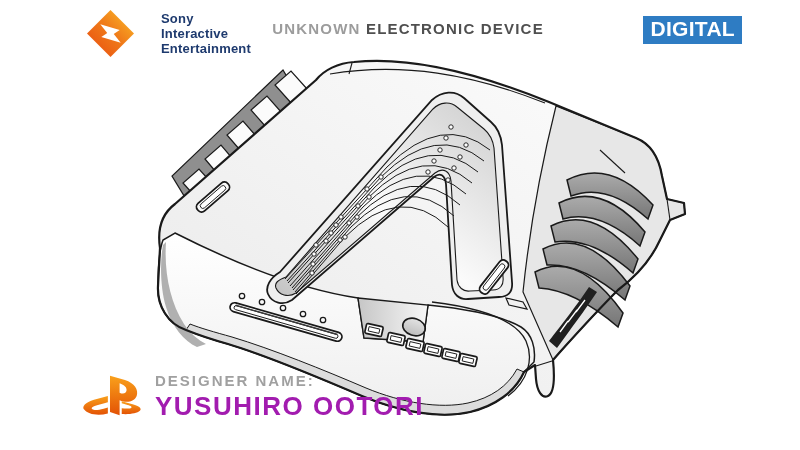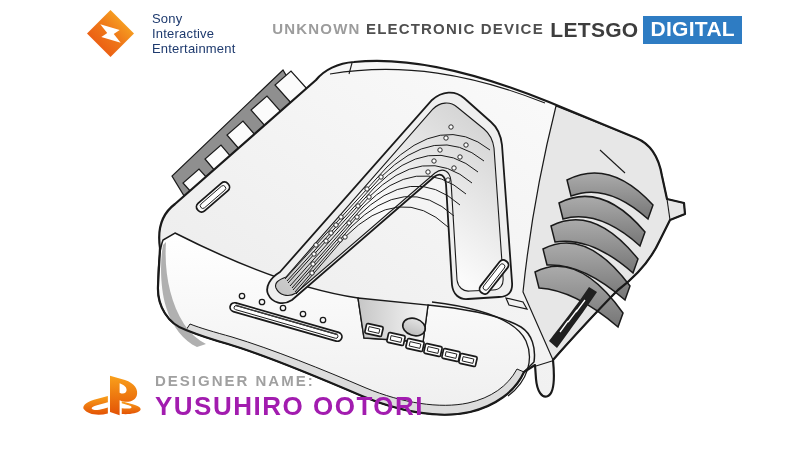--- a/index.html
+++ b/index.html
@@ -2,22 +2,22 @@
 <html><head>
 <meta charset="utf-8">
 <style>
   * { margin:0; padding:0; box-sizing:border-box; }
   html,body { width:800px; height:450px; background:#ffffff; overflow:hidden;
     font-family:"Liberation Sans", sans-serif; }
   .stage { position:relative; width:800px; height:450px; background:#fff; }
 
   
   .sony-block { position:absolute; left:86px; top:9px; display:flex; align-items:center; }
-  .sony-text { margin-left:17px; color:#1e3a6e; font-size:13px; line-height:15px;
-    font-weight:400; letter-spacing:.2px; }
+  .sony-text { margin-left:26px; color:#1e3a6e; font-size:13px; line-height:15px;
+    font-weight:700; letter-spacing:.2px; }
   .page-title { position:absolute; left:0; right:0; top:20px; text-align:center;
     font-size:15px; font-weight:bold; letter-spacing:1.2px;margin-left:16px; }
   .page-title .muted { color:#9c9c9c; }
   .page-title .strong { color:#4f4f4f; }
   .letsgo { position:absolute; right:58px; top:16px; display:flex; align-items:center;
     font-size:21px; font-weight:bold; letter-spacing:.3px; }
   .letsgo .lg-name { color:#3d3d3d; }
   .letsgo .lg-box { margin-left:5px; background:#2e7cc3; color:#ffffff;
     padding:1px 7px 3px 7px; }
 
@@ -54,21 +54,20 @@
       <div>Entertainment</div>
     </div>
   </div>
 
   <div class="page-title">
     <span class="muted">UNKNOWN</span>
     <span class="strong">ELECTRONIC DEVICE</span>
   </div>
 
   <div class="letsgo">
-    <span class="lg-name">LETSGO</span>
     <span class="lg-box">DIGITAL</span>
   </div>
 
   <svg class="patent-svg" width="800" height="450" viewBox="0 0 800 450">
     <defs>
       <linearGradient id="gBody" x1="1" y1="0" x2="0" y2="1">
         <stop offset="0" stop-color="#fdfdfd"></stop>
           <stop offset="1" stop-color="#e9e9e9"></stop>
       </linearGradient>
       <linearGradient id="gFront" x1="0" y1="0" x2="0" y2="1">

